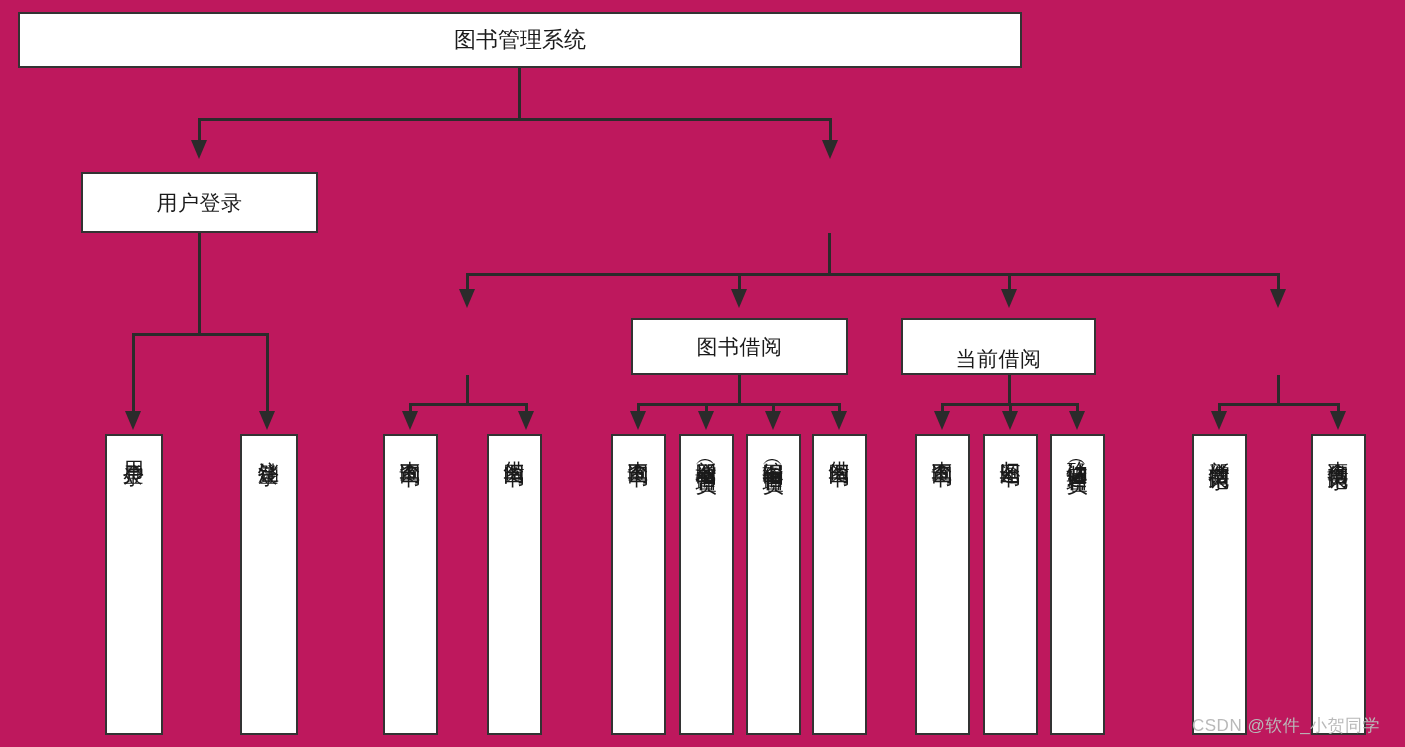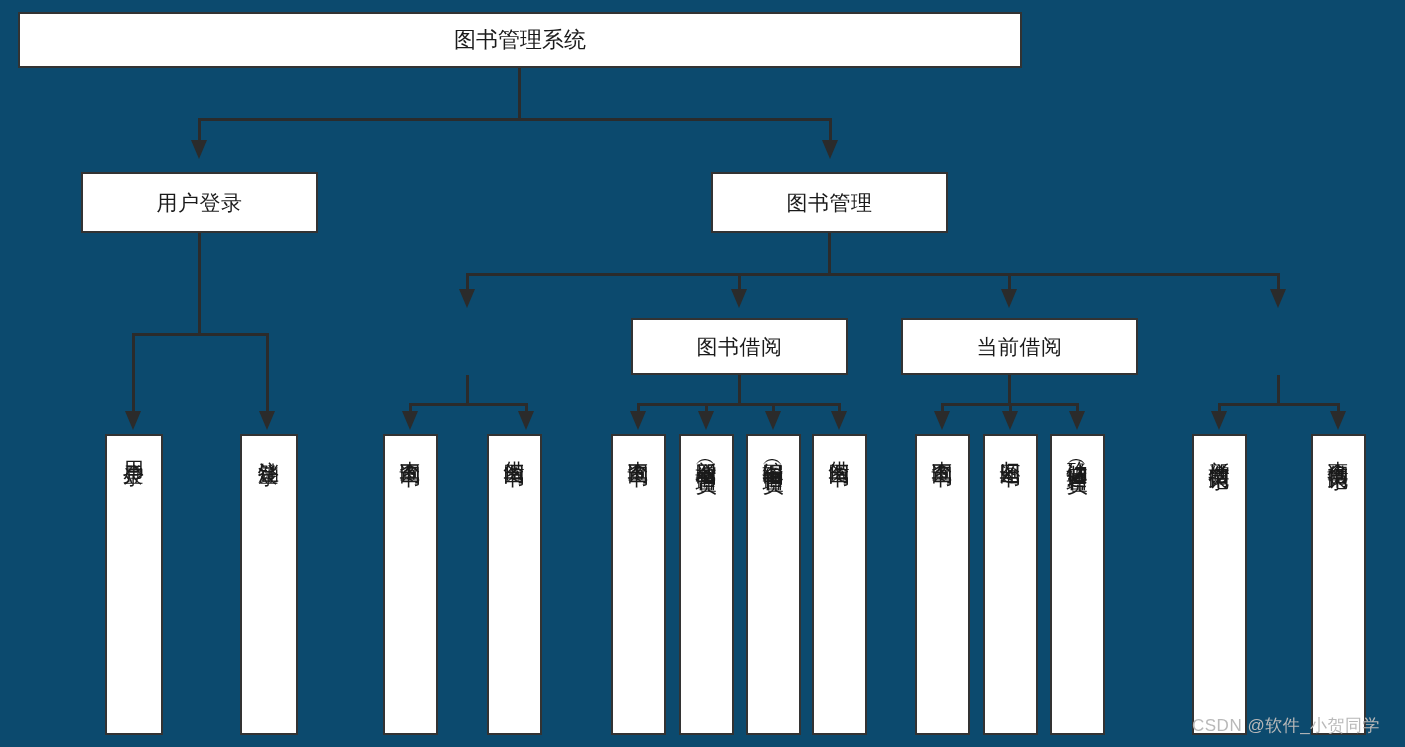--- a/index.html
+++ b/index.html
@@ -4,21 +4,21 @@
 <style>
   html,body{margin:0;padding:0;background:#ffffff;}
   body{
     font-family:"Liberation Sans","DejaVu Sans",sans-serif;
     -webkit-font-smoothing:antialiased;
   }
   #canvas{
     position:relative;
     width:1405px;
     height:747px;
-    background:#0c4a6e;
+    background:#be185d;
     overflow:hidden;
   }
   
   .node{
     position:absolute;
     box-sizing:border-box;
     border:2px solid #333333;
     background:#ffffff;
     display:flex;
     align-items:center;
@@ -81,23 +81,20 @@
 
   <div class="ln vt" style="left:518px;top:68px;width:3px;height:50px;"></div>
   <div class="ln hz" style="left:198px;top:118px;width:634px;height:3px;"></div>
   <div class="ln vt" style="left:198px;top:118px;width:3px;height:25px;"></div>
   <div class="arw" style="left:191px;top:140px;"></div>
   <div class="ln vt" style="left:829px;top:118px;width:3px;height:25px;"></div>
   <div class="arw" style="left:822px;top:140px;"></div>
 
   <div class="node h" style="left:81px;top:172px;width:237px;height:61px;">
     <span>用户登录</span>
-  </div>
-  <div class="node h" style="left:711px;top:172px;width:237px;height:61px;">
-    <span>图书管理</span>
   </div>
 
   <div class="ln vt" style="left:198px;top:233px;width:3px;height:102px;"></div>
   <div class="ln hz" style="left:132px;top:333px;width:137px;height:3px;"></div>
   <div class="ln vt" style="left:132px;top:333px;width:3px;height:80px;"></div>
   <div class="arw" style="left:125px;top:411px;"></div>
   <div class="ln vt" style="left:266px;top:333px;width:3px;height:80px;"></div>
   <div class="arw" style="left:259px;top:411px;"></div>
 
   <div class="ln vt" style="left:828px;top:233px;width:3px;height:42px;"></div>
@@ -107,21 +104,21 @@
   <div class="ln vt" style="left:738px;top:273px;width:3px;height:18px;"></div>
   <div class="arw" style="left:731px;top:289px;"></div>
   <div class="ln vt" style="left:1008px;top:273px;width:3px;height:18px;"></div>
   <div class="arw" style="left:1001px;top:289px;"></div>
   <div class="ln vt" style="left:1277px;top:273px;width:3px;height:18px;"></div>
   <div class="arw" style="left:1270px;top:289px;"></div>
 
   <div class="node h" style="left:631px;top:318px;width:217px;height:57px;">
     <span>图书借阅</span>
   </div>
-  <div class="node h" style="left:901px;top:318px;width:237px;height:57px;">
+  <div class="node h" style="left:901px;top:318px;width:195px;height:57px;align-items:flex-end;">
     <span>当前借阅</span>
   </div>
 
   <div class="ln vt" style="left:466px;top:375px;width:3px;height:30px;"></div>
   <div class="ln hz" style="left:409px;top:403px;width:119px;height:3px;"></div>
   <div class="ln vt" style="left:409px;top:403px;width:3px;height:10px;"></div>
   <div class="arw" style="left:402px;top:411px;"></div>
   <div class="ln vt" style="left:525px;top:403px;width:3px;height:10px;"></div>
   <div class="arw" style="left:518px;top:411px;"></div>
 

